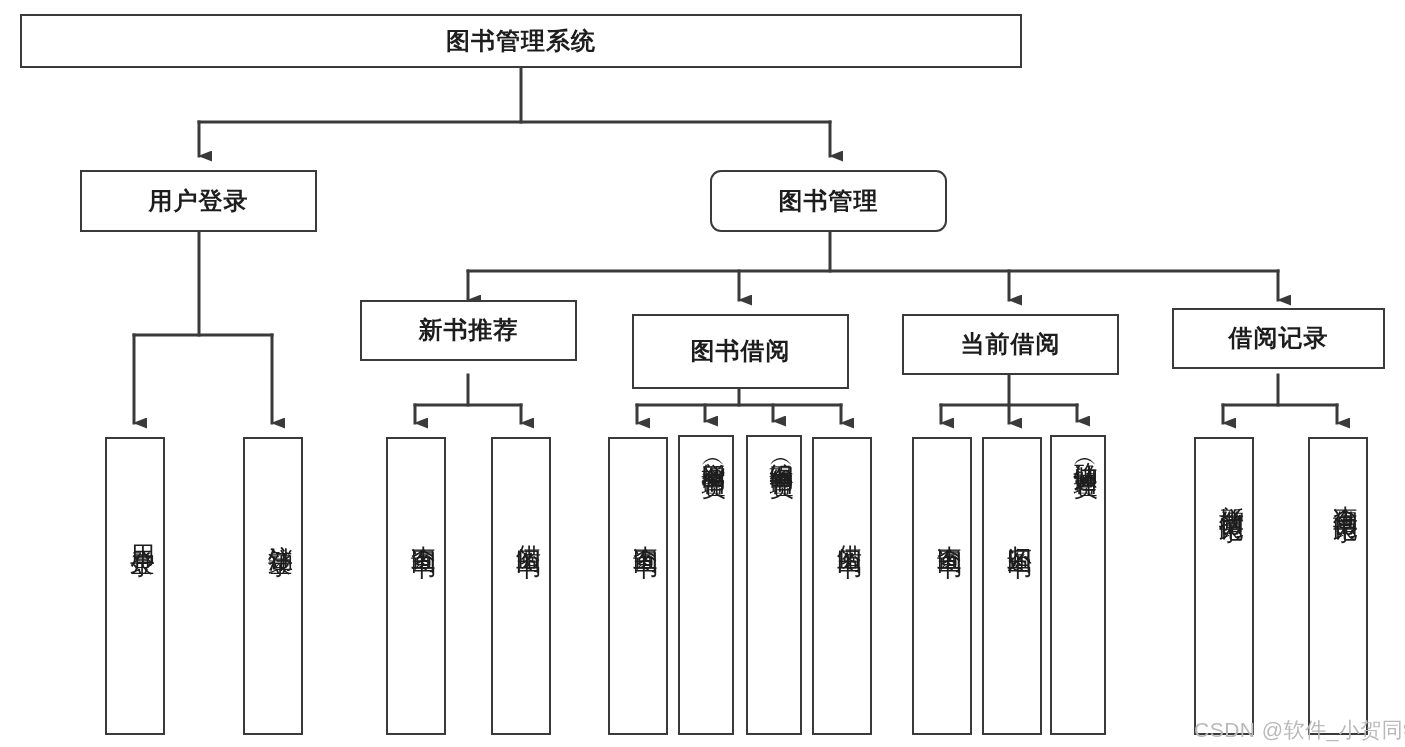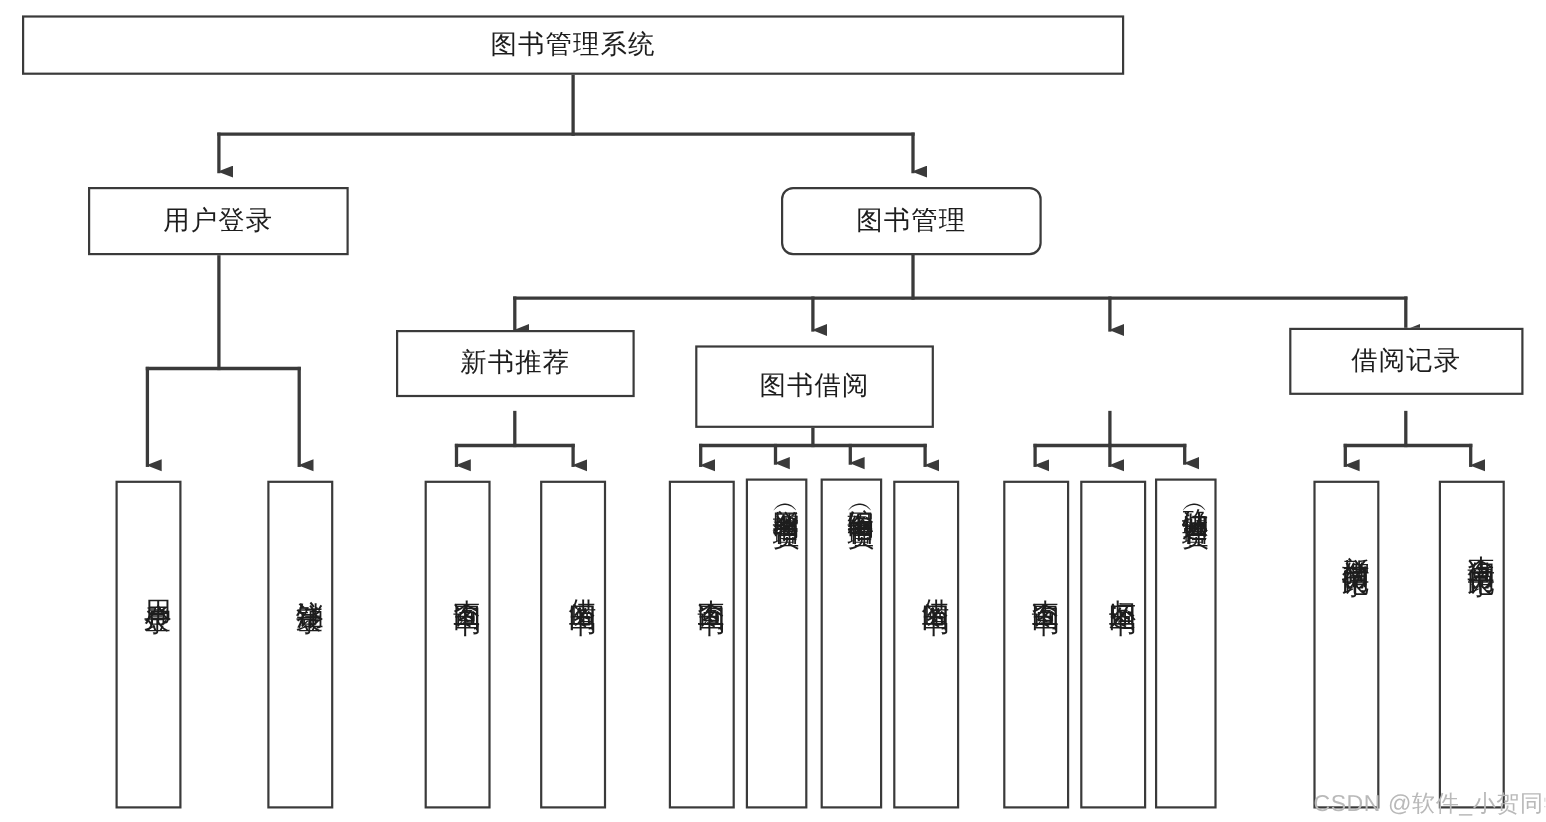--- a/index.html
+++ b/index.html
@@ -33,20 +33,21 @@
     display: flex;
     align-items: center;
     justify-content: center;
     color: #1d1d1d;
   }
   .node-h {
     font-size: 24px;
     letter-spacing: 1px;
     line-height: 1.1;
     white-space: nowrap;
+    font-weight: bold;
   }
   .node-v {
     align-items: flex-start;
     padding-top: 2px;
   }
   .vtext {
     writing-mode: vertical-rl;
     text-orientation: upright;
     font-size: 25px;
     line-height: 1.12;
@@ -134,22 +135,25 @@
   </div>
 
   <div class="node node-h" style="left:360px; top:300px; width:217px; height:61px;">
     <span>新书推荐</span>
   </div>
 
   <div class="node node-h" style="left:632px; top:314px; width:217px; height:75px;">
     <span>图书借阅</span>
   </div>
 
-
-  <div class="node node-h" style="left:1172px; top:298px; width:213px; height:61px;">
+  <div class="node node-h" style="left:902px; top:314px; width:217px; height:61px;">
+    <span>当前借阅</span>
+  </div>
+
+  <div class="node node-h" style="left:1172px; top:308px; width:213px; height:61px;">
     <span>借阅记录</span>
   </div>
 
   <div class="node node-v" style="left:105px; top:437px; width:60px; height:298px;">
     <span class="vtext" style="margin-top:84px; margin-left:16px;">用户登录</span>
   </div>
 
   <div class="node node-v" style="left:243px; top:437px; width:60px; height:298px;">
     <span class="vtext" style="margin-top:84px; margin-left:16px;">注销登录</span>
   </div>

